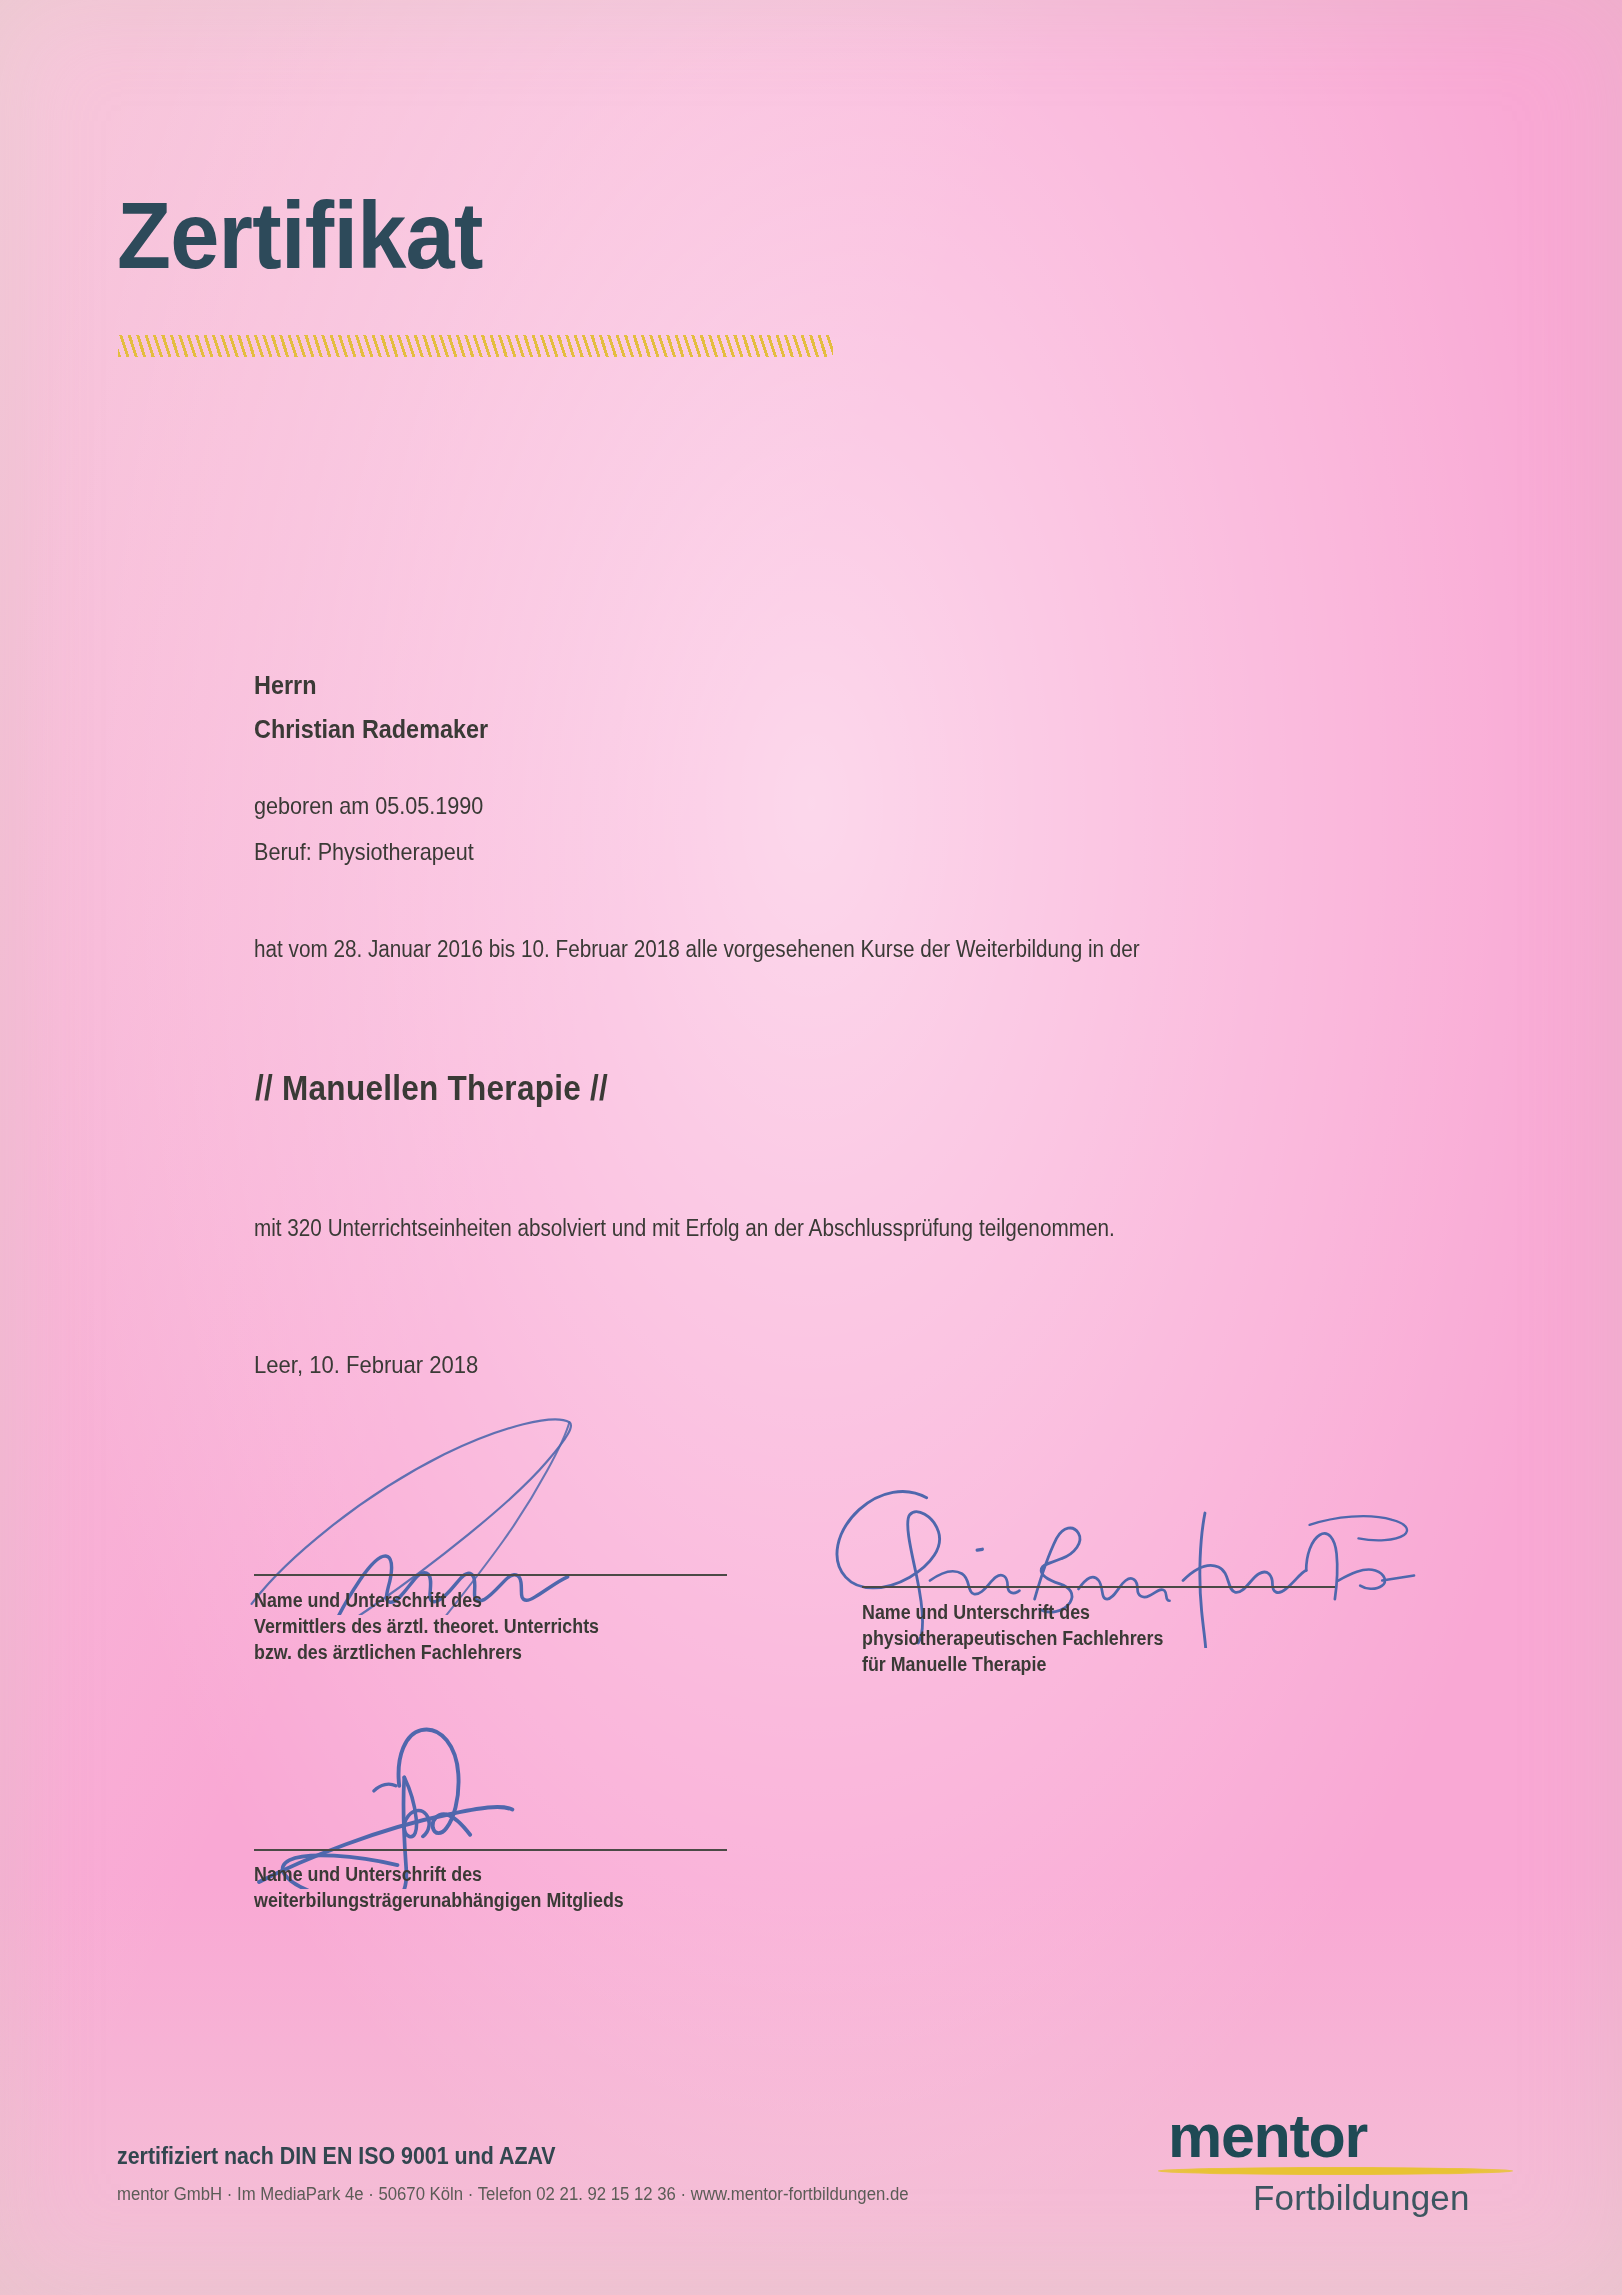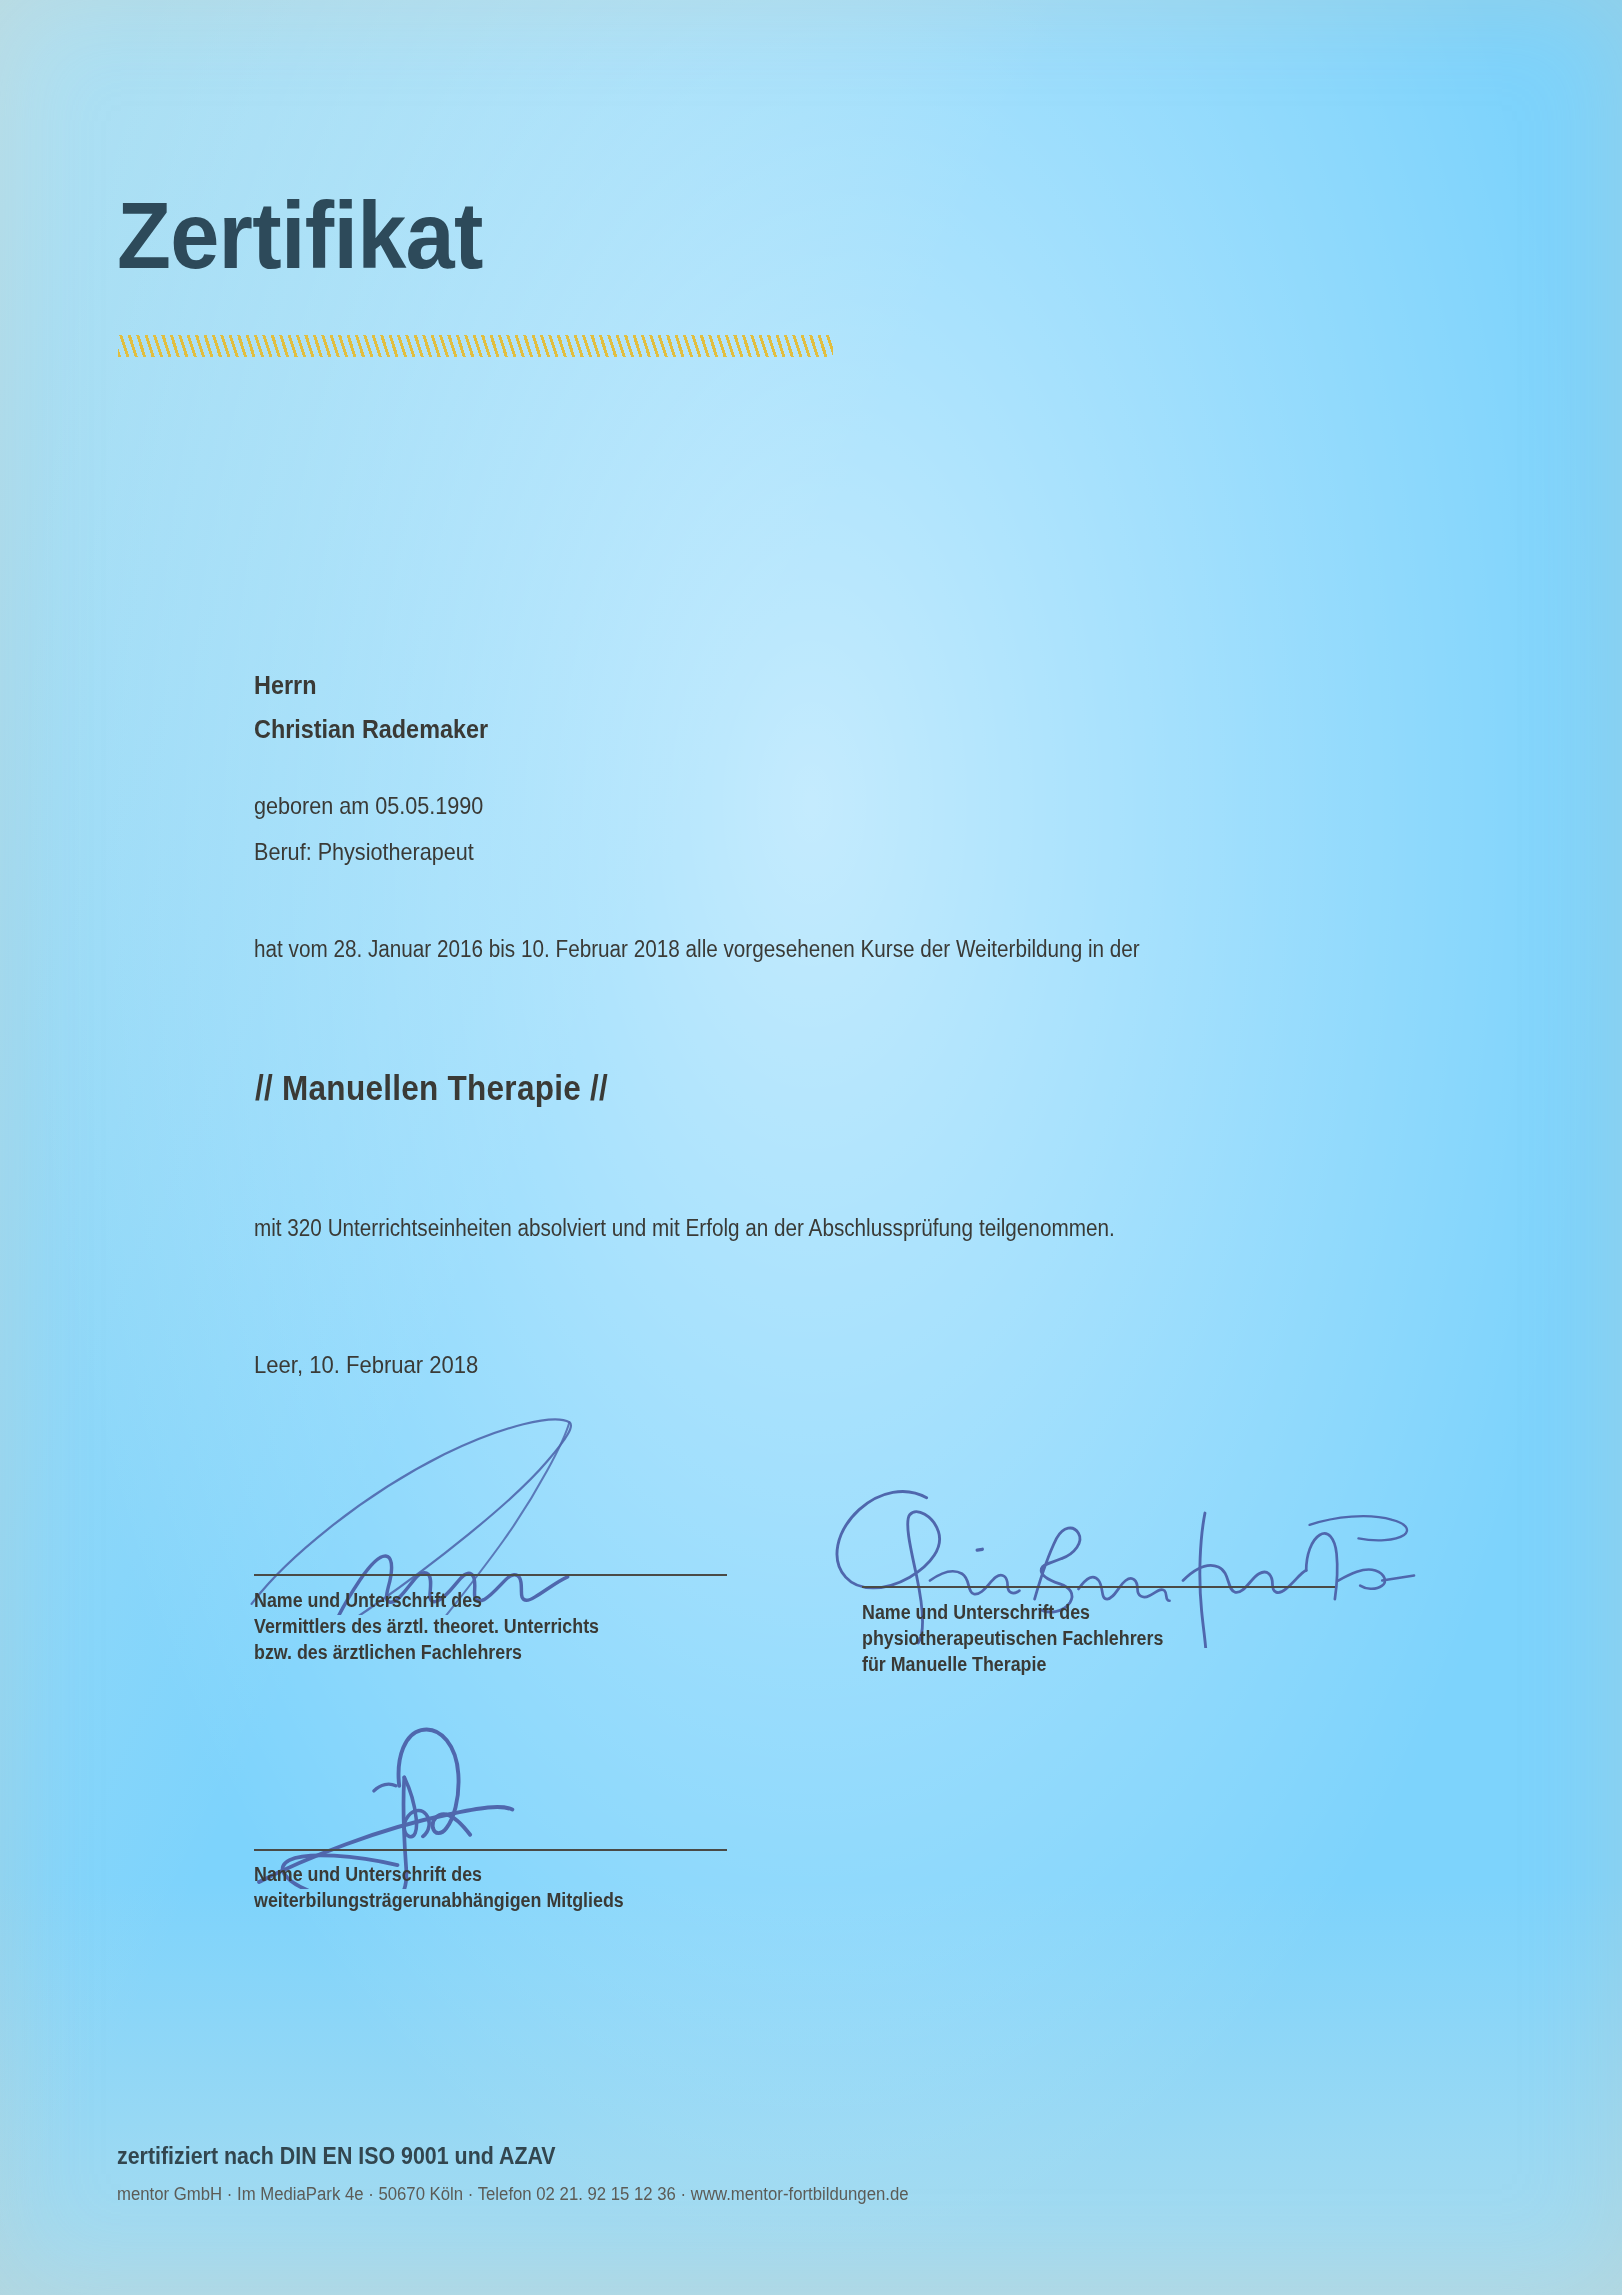--- a/index.html
+++ b/index.html
@@ -7,21 +7,21 @@
     padding: 0;
     background: #ffffff;
   }
   body {
     font-family: "Liberation Sans", sans-serif;
   }
   .page {
     position: relative;
     width: 1623px;
     height: 2295px;
-    background: #7dd3fc;
+    background: #f9a8d4;
     overflow: hidden;
   }
   
   .paper-texture {
     position: absolute;
     inset: 0;
     background:
       radial-gradient(ellipse at 50% 35%, rgba(255,255,255,0.55) 0%, rgba(255,255,255,0) 70%),
       linear-gradient(115deg, rgba(245,243,230,0.45) 0%, rgba(255,255,255,0) 40%),
       linear-gradient(0deg, rgba(236,233,218,0.40) 0%, rgba(255,255,255,0) 18%);
@@ -318,16 +318,21 @@
                C 62 196, 120 200, 170 212" stroke-width="4.4"></path>
     </g>
   </svg>
   <div class="sig-line" id="sigline-3"></div>
   <div class="sig-caption" id="sigcap-3">Name und Unterschrift des
 weiterbilungsträgerunabhängigen Mitglieds</div>
 
   <div class="footer-iso">zertifiziert nach DIN EN ISO 9001 und AZAV</div>
   <div class="footer-address">mentor GmbH · Im MediaPark 4e · 50670 Köln · Telefon 02 21. 92 15 12 36 · www.mentor-fortbildungen.de</div>
 
+  <div class="logo">
+    <div class="logo-word">mentor</div>
+    <div class="logo-swoosh"></div>
+    <div class="logo-sub">Fortbildungen</div>
+  </div>
 
   <div class="edge-shade"></div>
 </div>
 
 
 </body></html>

